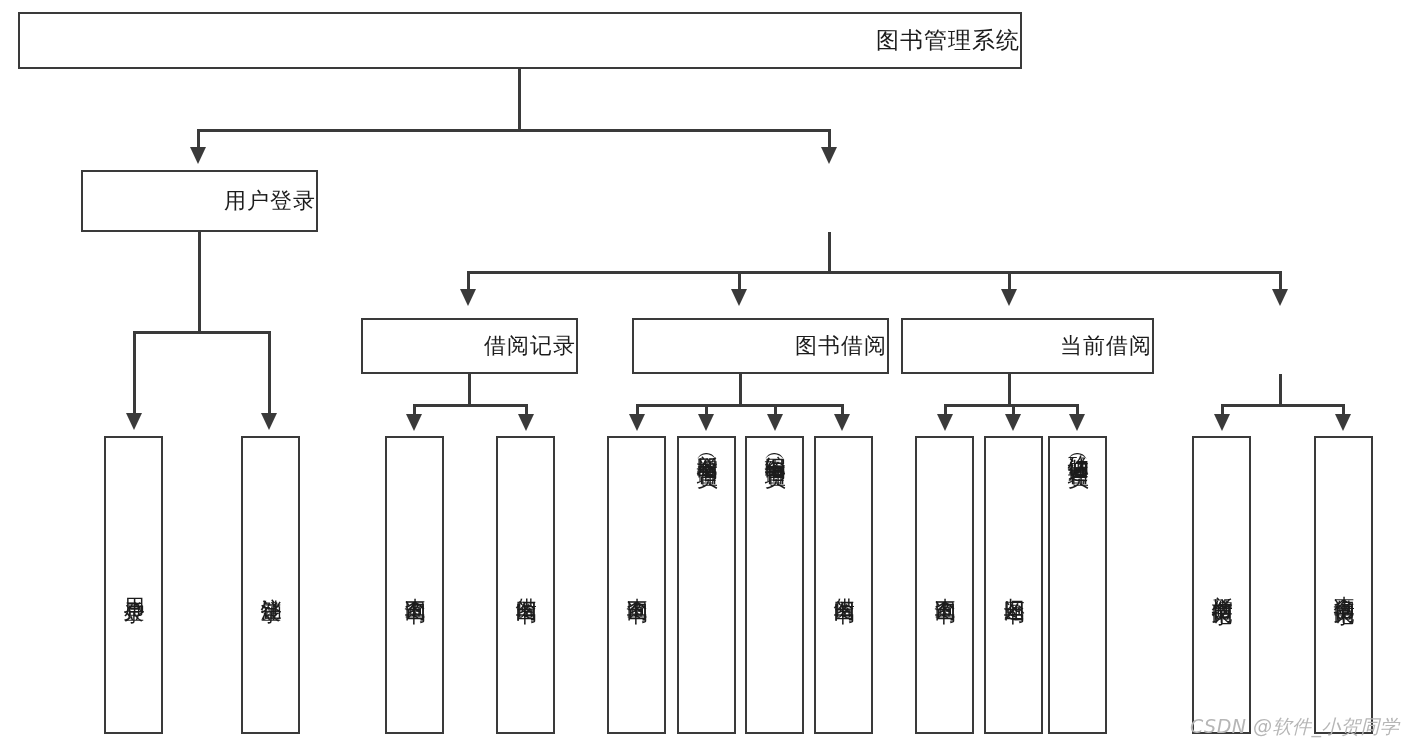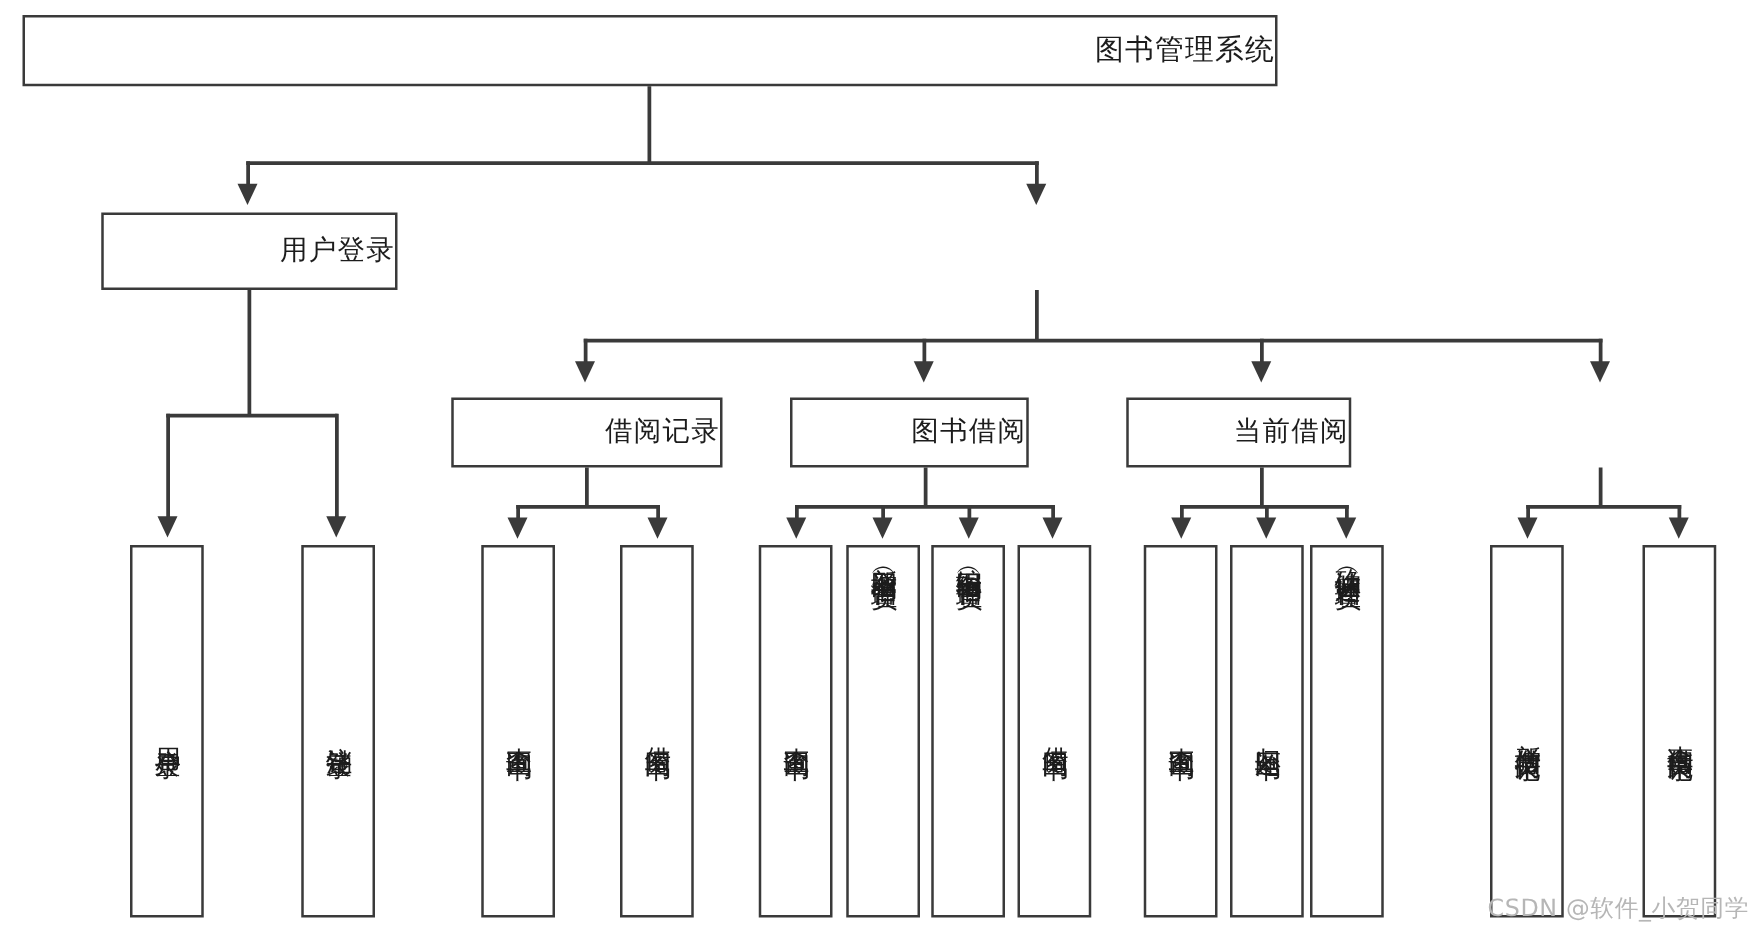--- a/index.html
+++ b/index.html
@@ -129,24 +129,24 @@
 
   <div class="ln v" style="left:1008px; top:271px; width:3px; height:20px;"></div>
   <div class="arrow" style="left:1001px; top:289px;"></div>
 
   <div class="ln v" style="left:1279px; top:271px; width:3px; height:20px;"></div>
   <div class="arrow" style="left:1272px; top:289px;"></div>
 
   <div class="node" style="left:361px; top:318px; width:217px; height:56px;">
     <span class="label">借阅记录</span>
   </div>
-  <div class="node" style="left:632px; top:318px; width:191px; height:56px;">
+  <div class="node" style="left:632px; top:318px; width:257px; height:56px;">
     <span class="label">图书借阅</span>
   </div>
-  <div class="node" style="left:901px; top:318px; width:180px; height:56px;">
+  <div class="node" style="left:901px; top:318px; width:253px; height:56px;">
     <span class="label">当前借阅</span>
   </div>
 
   <div class="ln v" style="left:468px; top:374px; width:3px; height:32px;"></div>
   <div class="ln h" style="left:413px; top:404px; width:115px; height:3px;"></div>
   <div class="ln v" style="left:413px; top:404px; width:3px; height:12px;"></div>
   <div class="arrow" style="left:406px; top:414px;"></div>
   <div class="ln v" style="left:525px; top:404px; width:3px; height:12px;"></div>
   <div class="arrow" style="left:518px; top:414px;"></div>
 
@@ -214,15 +214,15 @@
     <span class="label">确认归还（管理员）</span>
   </div>
 
   <div class="node leaf centered" style="left:1192px; top:436px; width:59px; height:298px;">
     <span class="label">新增借阅记录</span>
   </div>
   <div class="node leaf centered" style="left:1314px; top:436px; width:59px; height:298px;">
     <span class="label">查询借阅记录</span>
   </div>
 
-  <div id="watermark" style="left:1190px; top:714px;">CSDN @软件_小贺同学</div>
+  <div id="watermark" style="left:1190px; top:714px;font-style:italic;">CSDN @软件_小贺同学</div>
 
 </div>
 
 </body></html>

